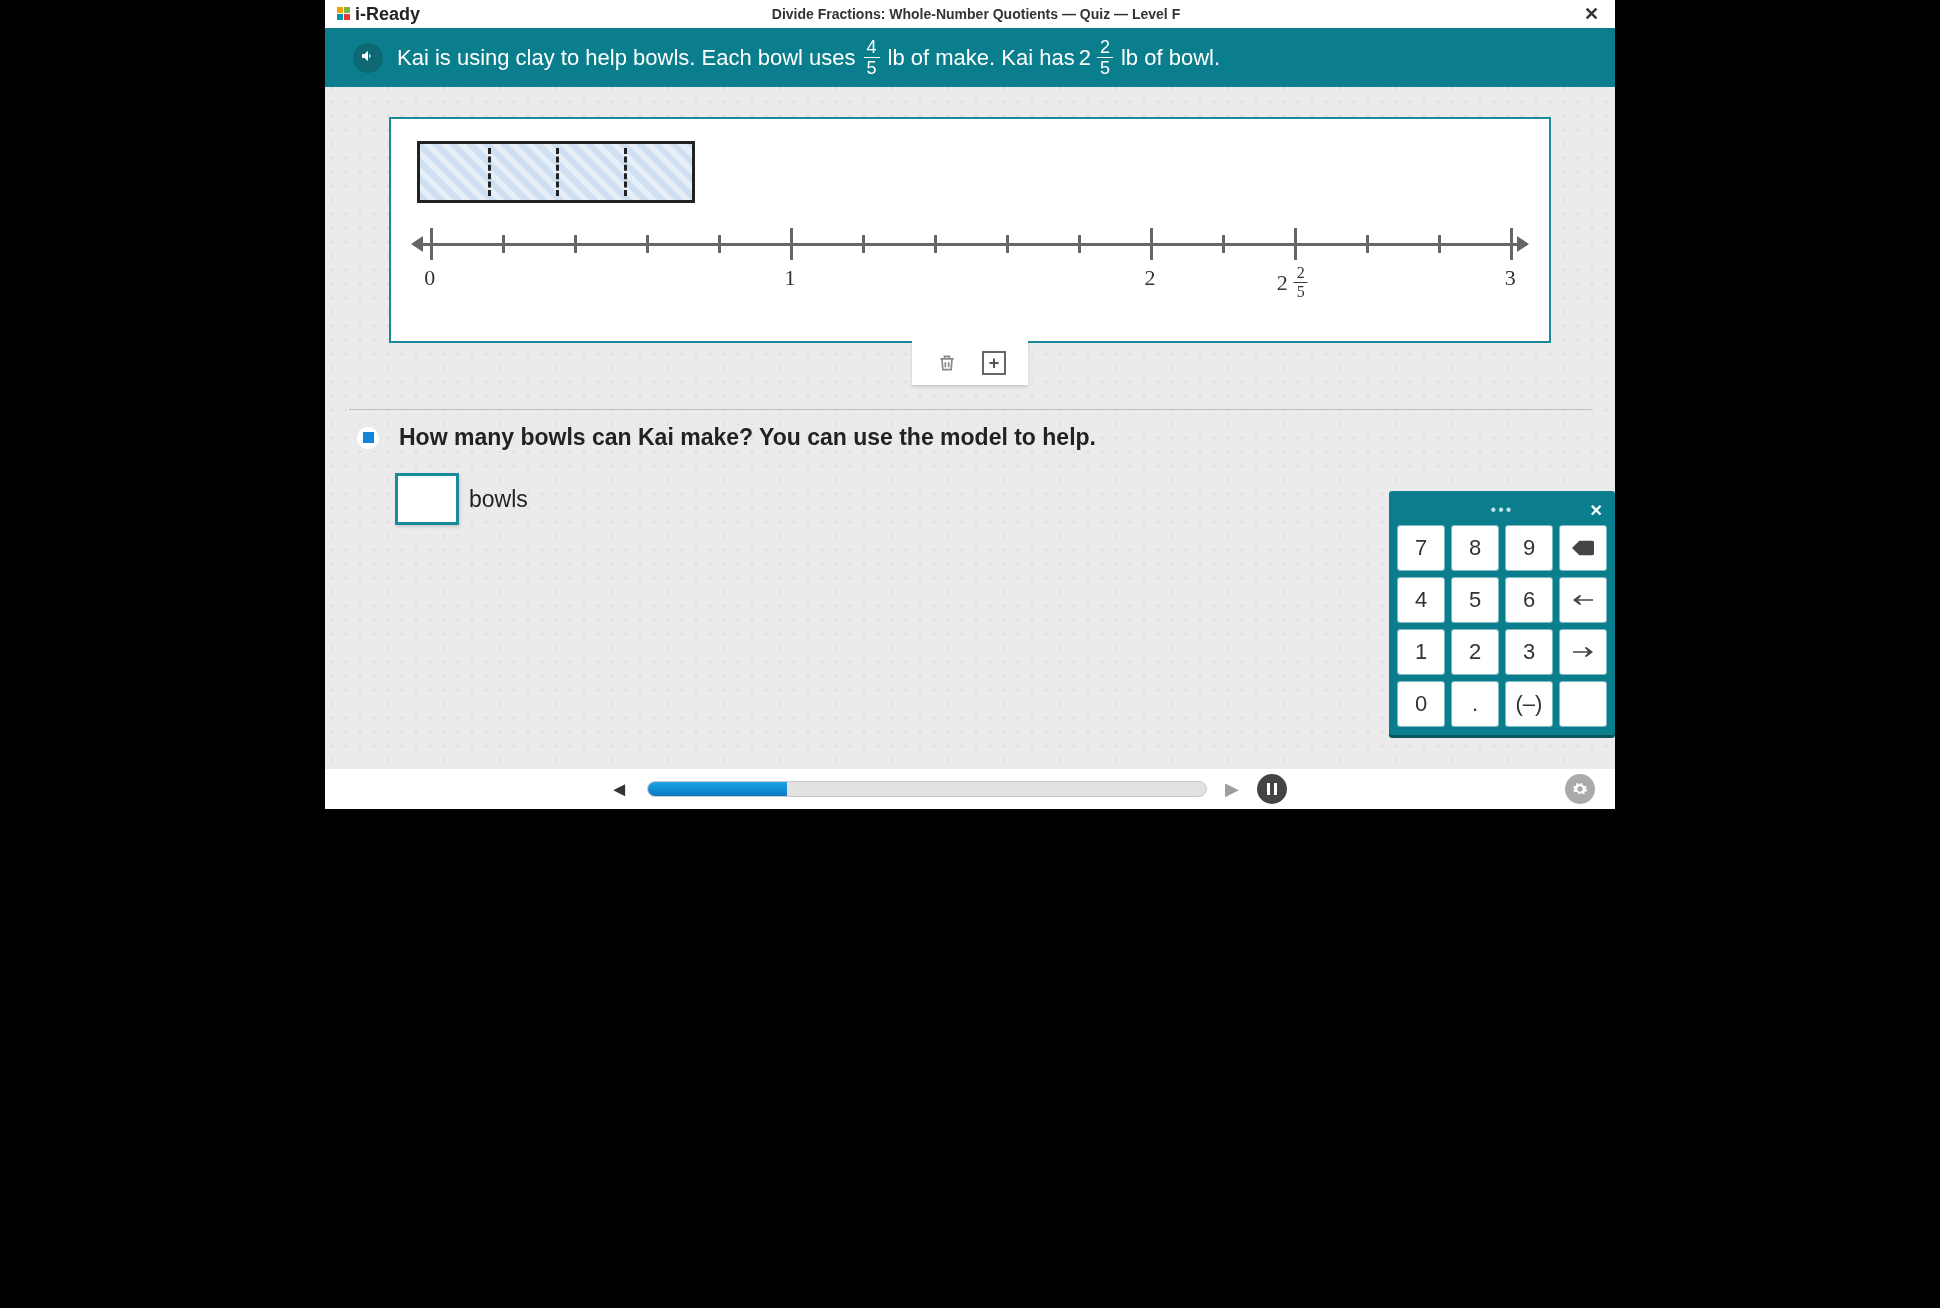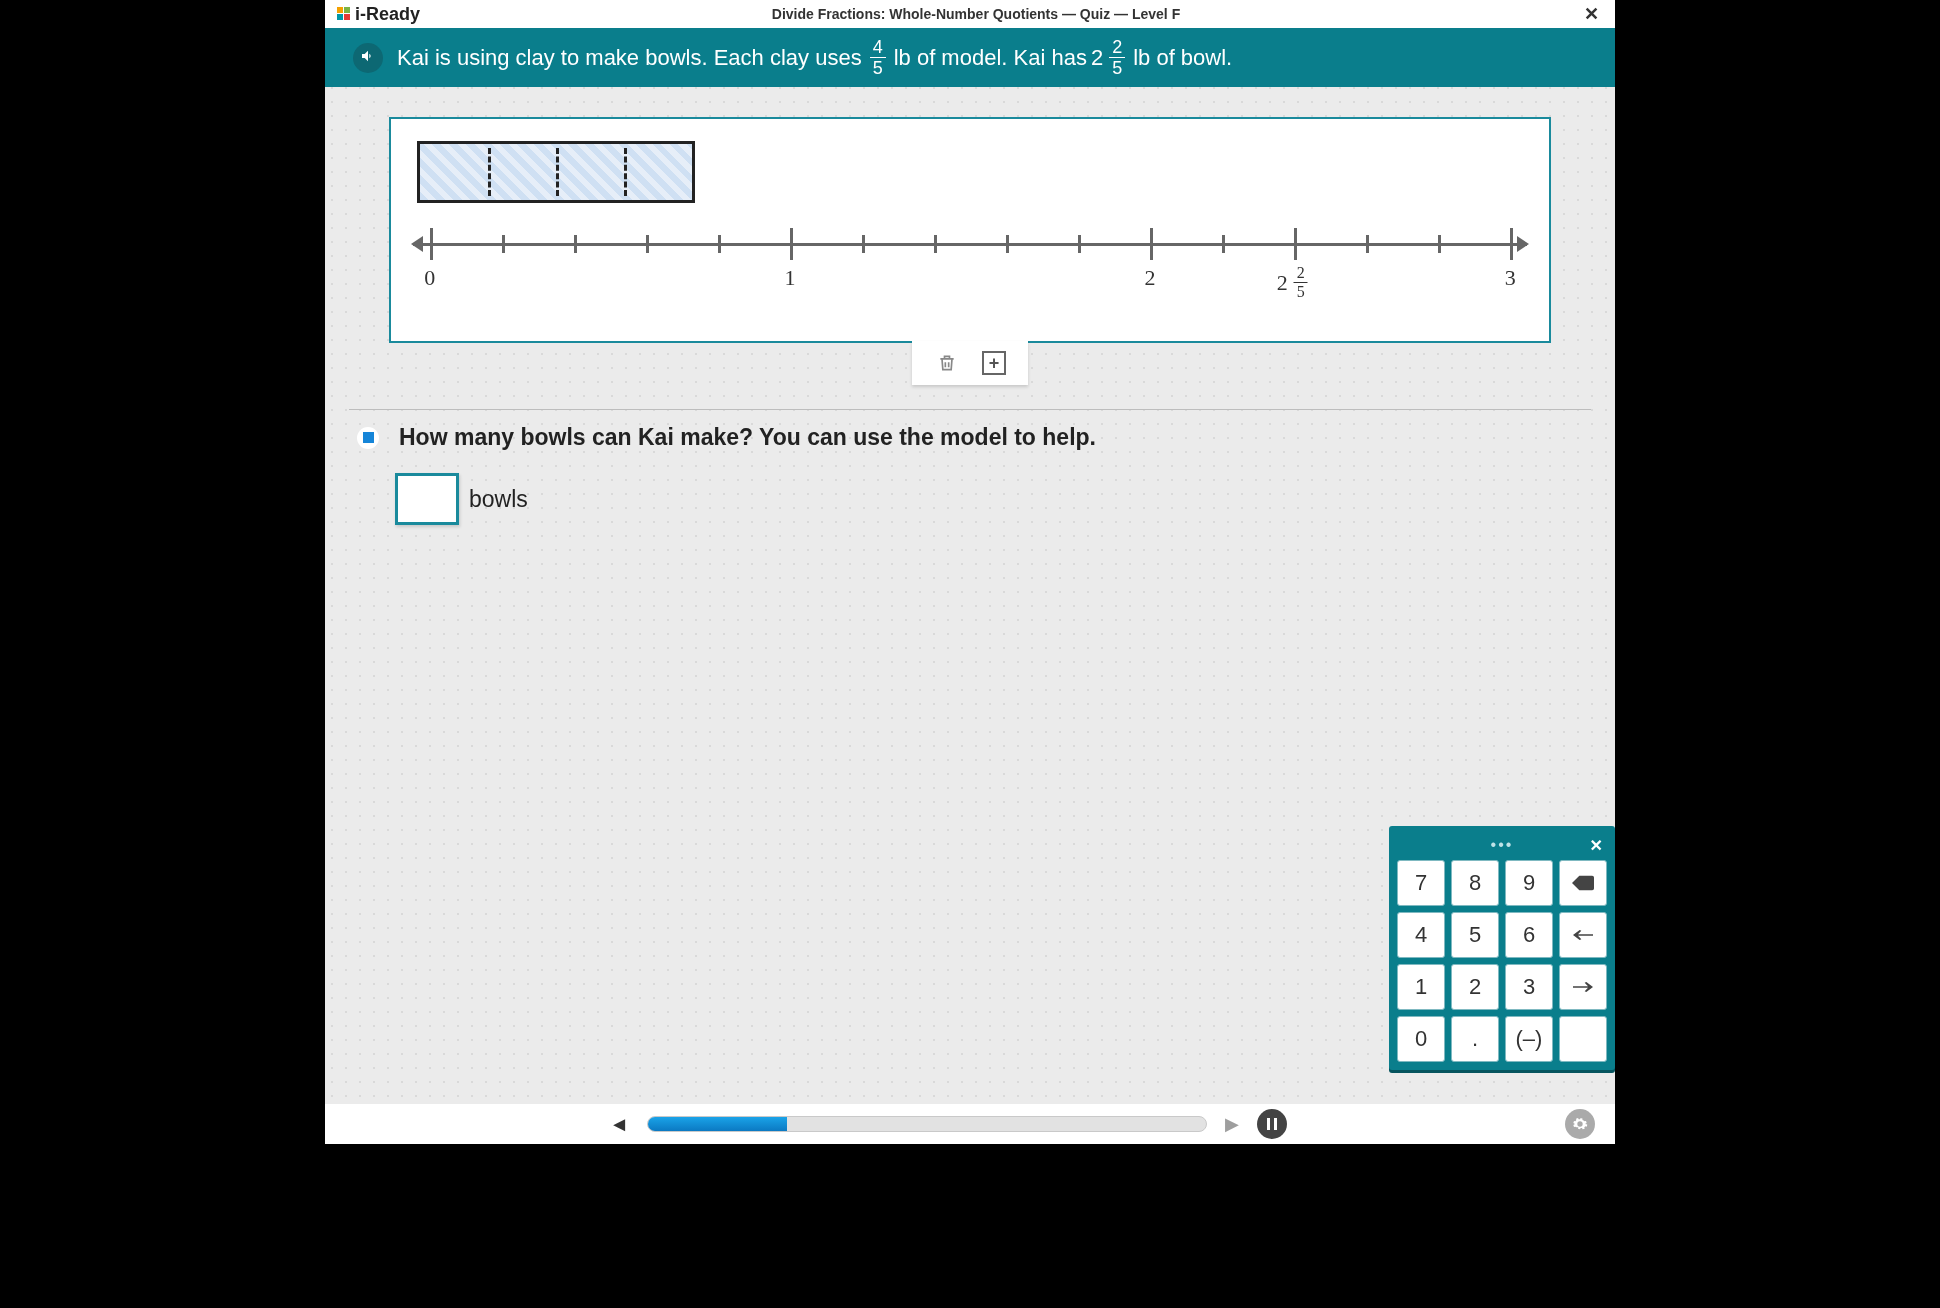--- a/index.html
+++ b/index.html
@@ -5,21 +5,21 @@
   * { box-sizing: border-box; margin: 0; padding: 0; }
   html, body { width: 100%; height: 100%; }
   body {
     font-family: Arial, Helvetica, sans-serif;
     background: #000;
     display: flex;
     justify-content: center;
   }
   .app {
     width: 1290px;
-    height: 1144px;
+    height: 809px;
     background: #ebebeb;
     position: relative;
     display: flex;
     flex-direction: column;
   }
   
   .topbar {
     height: 28px;
     background: #fff;
     display: flex;
@@ -377,26 +377,26 @@
 
   <div class="prompt-bar">
     <div class="speaker-btn">
       <span>
         <svg width="16" height="16" viewBox="0 0 24 24" fill="#fff">
             <path d="M3 9v6h4l5 5V4L7 9H3zm13 3a4 4 0 0 0-2-3.5v7A4 4 0 0 0 16 12z"></path>
           </svg>
       </span>
     </div>
     <div class="prompt-text">
-      <span>Kai is using clay to make bowls. Each clay uses</span>
+      <span>Kai is using clay to help bowls. Each bowl uses</span>
       <span class="frac">
         <span class="num">4</span>
         <span class="den">5</span>
       </span>
-      <span>lb of model. Kai has</span>
+      <span>lb of make. Kai has</span>
       <span class="mixed">
         <span class="whole">2</span>
         <span class="frac">
           <span class="num">2</span>
           <span class="den">5</span>
         </span>
       </span>
       <span>lb of bowl.</span>
     </div>
   </div>

